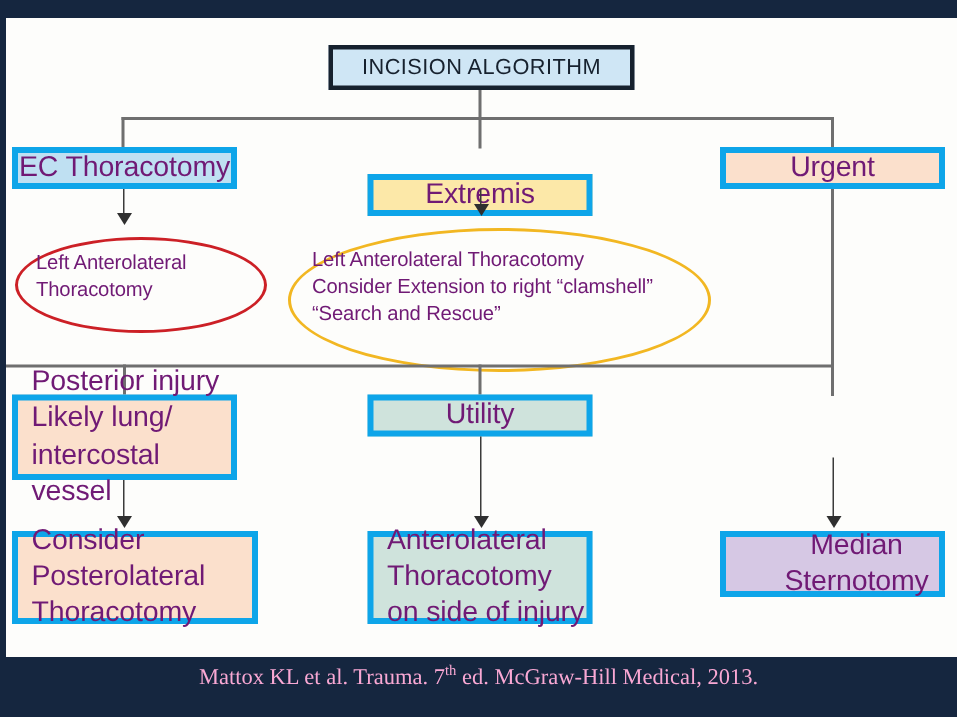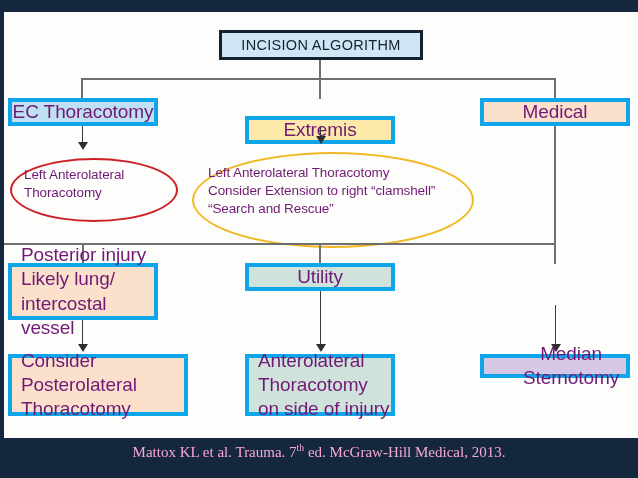--- a/index.html
+++ b/index.html
@@ -120,21 +120,21 @@
     <div class="ln v" style="left:315px;top:66px;height:21px;"></div>
     <div class="ln v" style="left:550px;top:66px;height:21px;"></div>
 
     <div class="box center blue" style="left:4px;top:86px;width:150px;height:28px;">
       <span class="txt">EC Thoracotomy</span>
     </div>
     <div class="box center yellow" style="left:241px;top:86px;width:150px;height:28px;margin-top:18px;">
       <span class="txt">Extremis</span>
     </div>
     <div class="box center peach" style="left:476px;top:86px;width:150px;height:28px;">
-      <span class="txt">Medical</span>
+      <span class="txt">Urgent</span>
     </div>
 
     <div class="ln thin v" style="left:78px;top:114px;height:19px;"></div>
     <div class="arrowhead" style="left:74px;top:130px;"></div>
 
     <div class="ln thin v" style="left:316px;top:114px;height:13px;"></div>
     <div class="arrowhead" style="left:312px;top:124px;"></div>
 
     <div id="red-ellipse" class="ellipse"></div>
     <div class="elabel" style="left:20px;top:154px;width:150px;">Left Anterolateral
@@ -163,31 +163,31 @@
 
     <div class="ln thin v" style="left:78px;top:308px;height:27px;"></div>
     <div class="arrowhead" style="left:74px;top:332px;"></div>
 
     <div class="ln thin v" style="left:316px;top:279px;height:56px;"></div>
     <div class="arrowhead" style="left:312px;top:332px;"></div>
 
     <div class="ln thin v" style="left:551px;top:293px;height:42px;"></div>
     <div class="arrowhead" style="left:547px;top:332px;"></div>
 
-    <div class="box left peach" style="left:4px;top:342px;width:180px;height:62px;">
+    <div class="box left peach" style="left:4px;top:342px;width:164px;height:62px;">
       <span class="txt">Consider
 Posterolateral
 Thoracotomy</span>
     </div>
     <div class="box left teal" style="left:241px;top:342px;width:150px;height:62px;">
       <span class="txt">Anterolateral
 Thoracotomy
 on side of injury</span>
     </div>
-    <div class="box center purple" style="left:476px;top:342px;width:150px;height:24px;padding-left:32px;">
+    <div class="box center purple" style="left:476px;top:342px;width:150px;height:44px;padding-left:32px;">
       <span class="txt">Median Sternotomy</span>
     </div>
 
   </div>
 
   <div id="citation"><span>Mattox KL et al. Trauma. 7</span><sup>th</sup><span> ed. McGraw-Hill Medical, 2013.</span></div>
 
 </div>
 
 </body></html>

